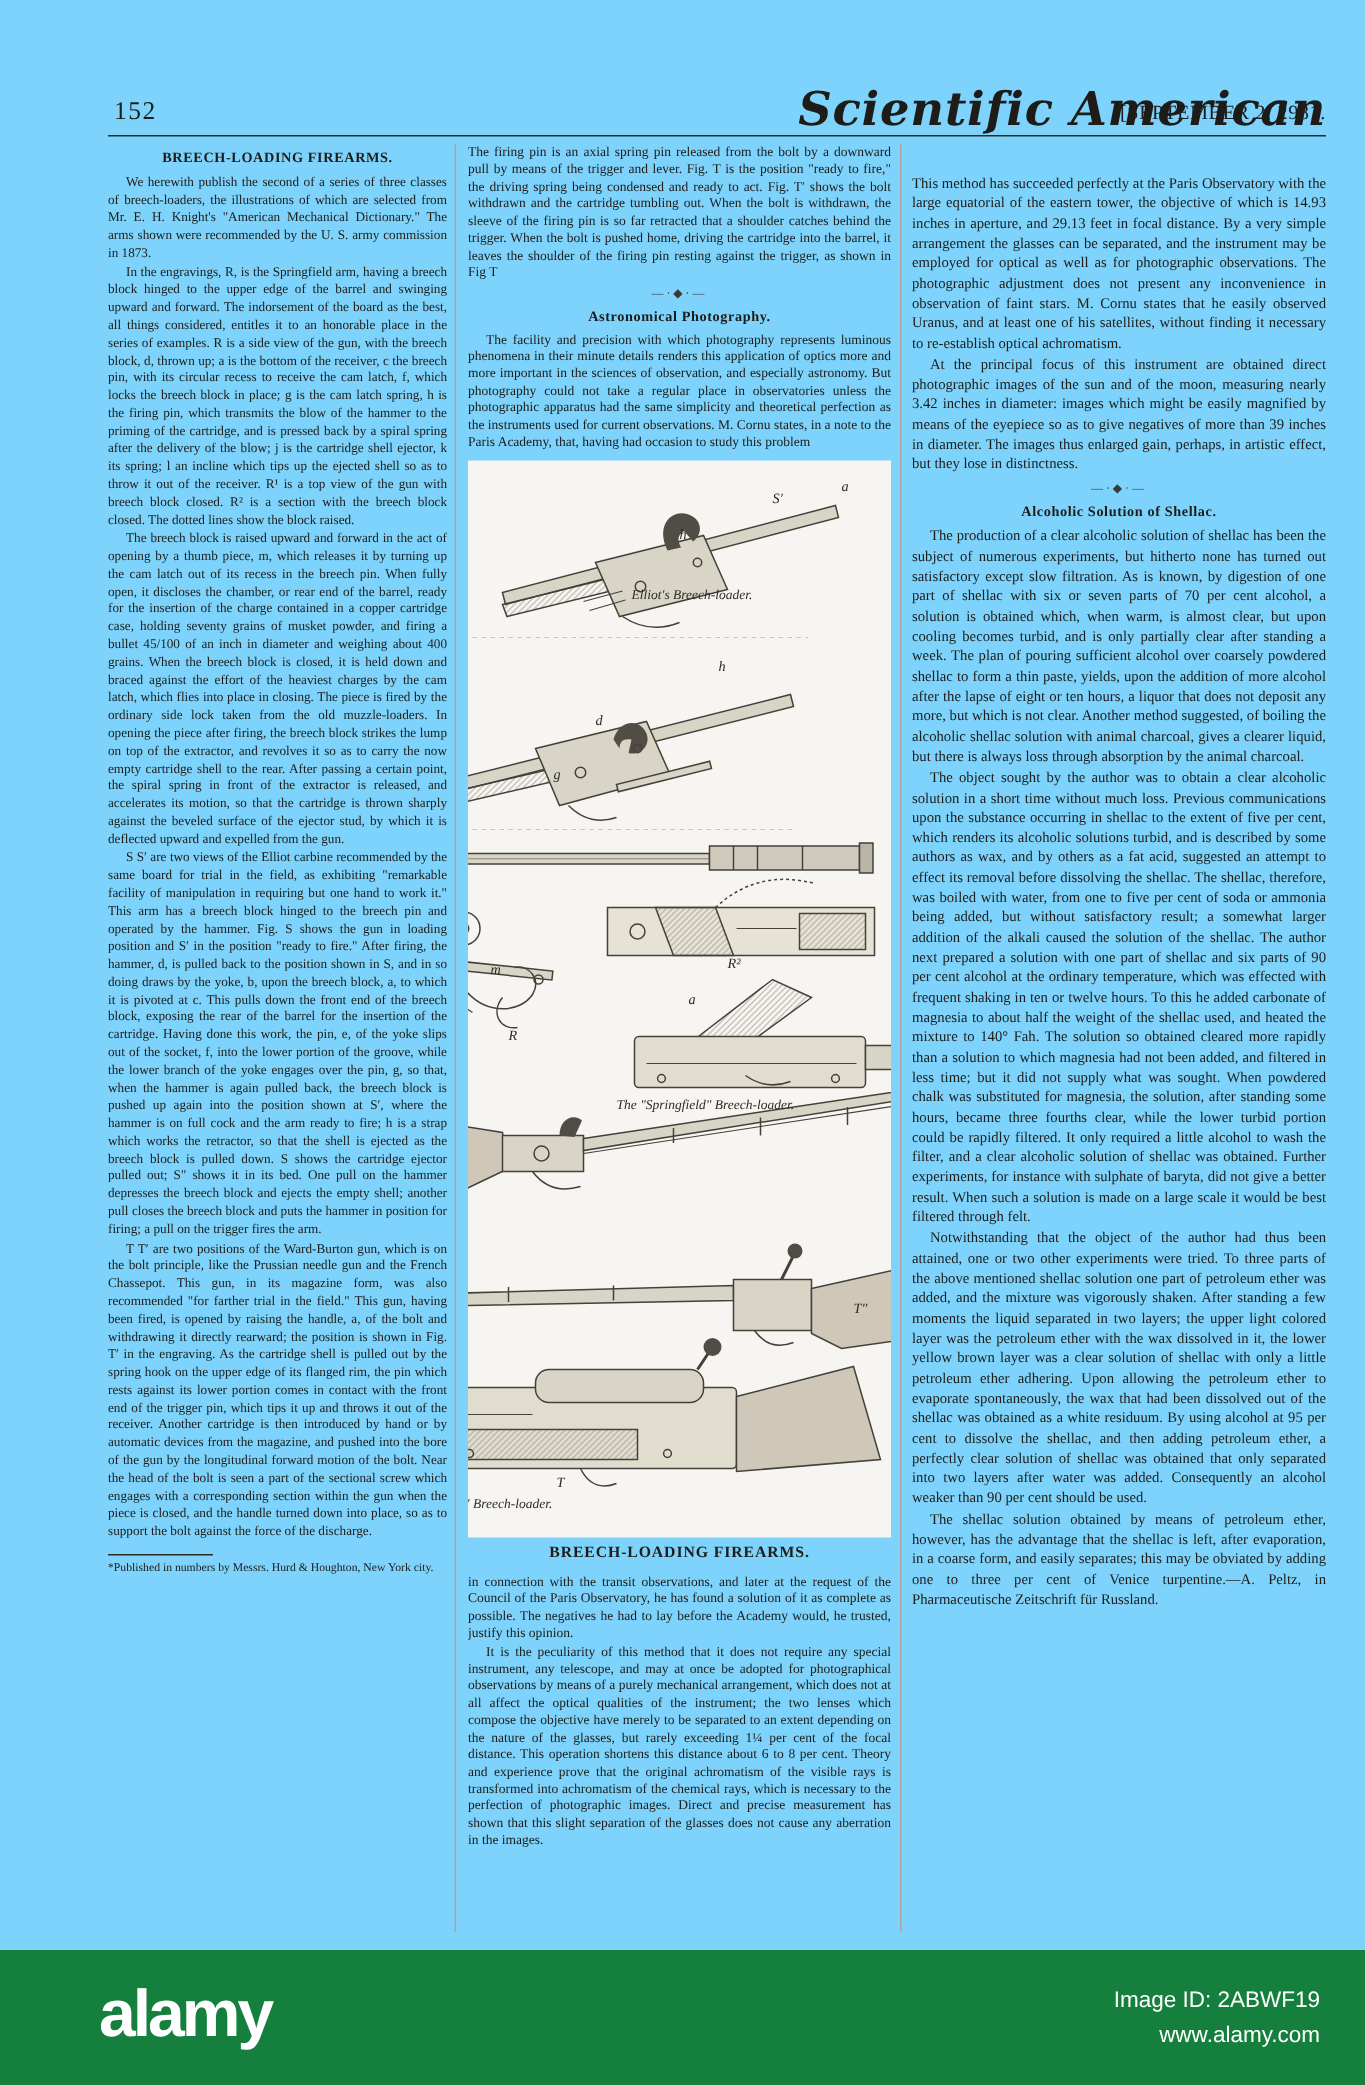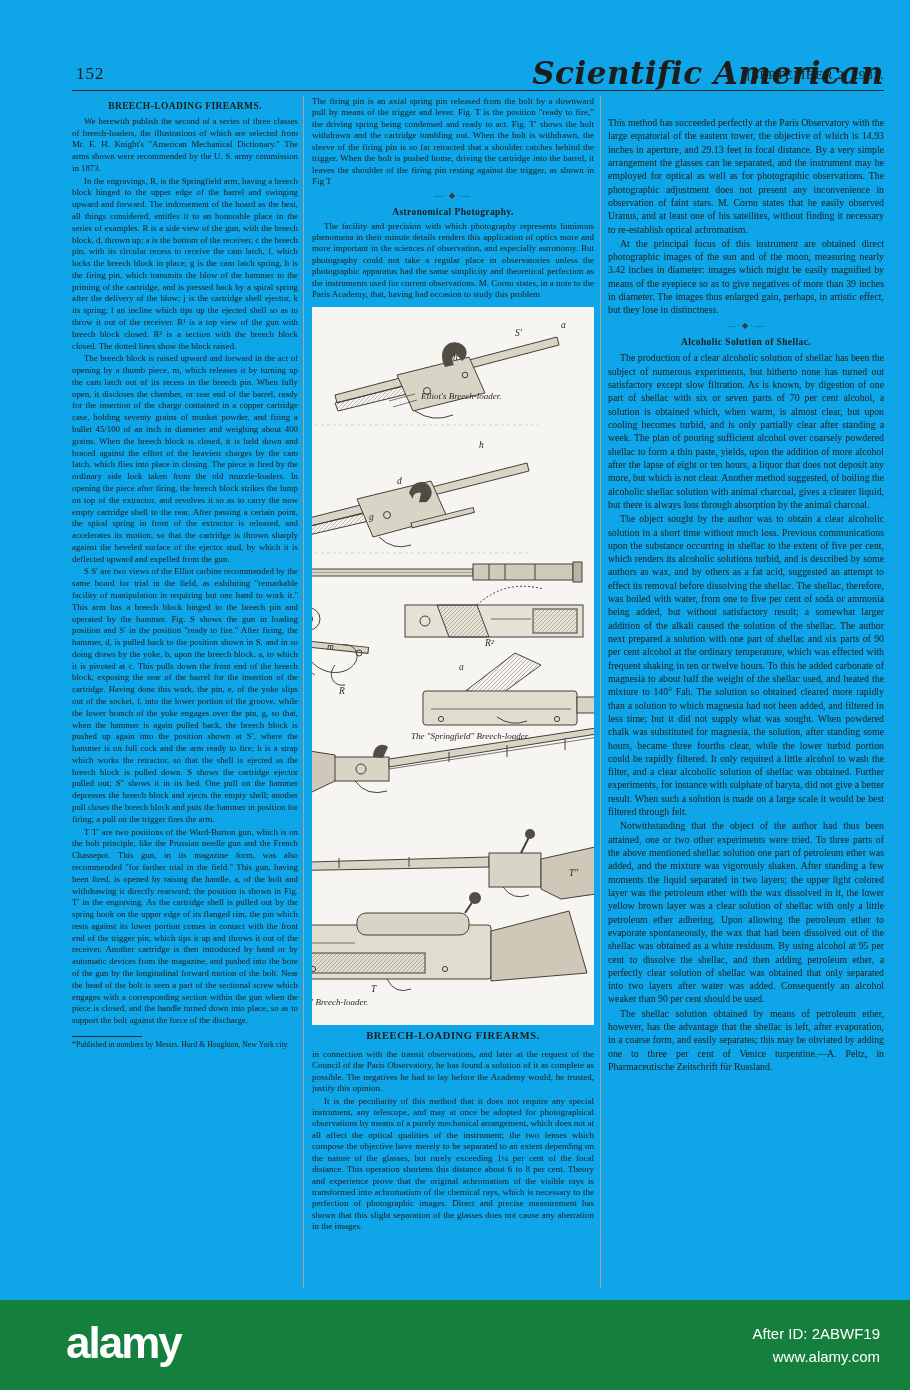--- a/index.html
+++ b/index.html
@@ -4,21 +4,21 @@
 <style>
   * { box-sizing: border-box; margin: 0; padding: 0; }
   html,body { width: 910px; height: 1390px; }
   body {
     position: relative;
     background: #f6f5f1;
     font-family: "Liberation Serif", serif;
     color: #1d1c18;
     overflow: hidden;
   }
-  .page { position:absolute; top:0; left:0; width:910px; height:1300px; background:#0ea5e9; }
+  .page { position:absolute; top:0; left:0; width:910px; height:1300px; background:#7dd3fc; }
 
   
   .header-row { position:absolute; top:50px; left:72px; width:812px; height:36px; }
   .page-num { position:absolute; left:4px; bottom:2px; font-size:17px; letter-spacing:1px; }
   .masthead { position:absolute; left:0; right:0; bottom:-5px; text-align:right;
               font-family:"DejaVu Serif", serif; font-style:italic; font-weight:bold;
               font-size:31px; letter-spacing:0.5px; }
   .date { position:absolute; right:0; bottom:3px; font-size:13.5px; letter-spacing:0.4px; }
   .head-rule { position:absolute; top:90px; left:72px; width:812px; border-top:1.6px solid #2b2a25; }
 
@@ -230,18 +230,18 @@
     <p class="body">The object sought by the author was to obtain a clear alcoholic solution in a short time without much loss. Previous communications upon the substance occurring in shellac to the extent of five per cent, which renders its alcoholic solutions turbid, and is described by some authors as wax, and by others as a fat acid, suggested an attempt to effect its removal before dissolving the shellac. The shellac, therefore, was boiled with water, from one to five per cent of soda or ammonia being added, but without satisfactory result; a somewhat larger addition of the alkali caused the solution of the shellac. The author next prepared a solution with one part of shellac and six parts of 90 per cent alcohol at the ordinary temperature, which was effected with frequent shaking in ten or twelve hours. To this he added carbonate of magnesia to about half the weight of the shellac used, and heated the mixture to 140° Fah. The solution so obtained cleared more rapidly than a solution to which magnesia had not been added, and filtered in less time; but it did not supply what was sought. When powdered chalk was substituted for magnesia, the solution, after standing some hours, became three fourths clear, while the lower turbid portion could be rapidly filtered. It only required a little alcohol to wash the filter, and a clear alcoholic solution of shellac was obtained. Further experiments, for instance with sulphate of baryta, did not give a better result. When such a solution is made on a large scale it would be best filtered through felt.</p>
     <p class="body">Notwithstanding that the object of the author had thus been attained, one or two other experiments were tried. To three parts of the above mentioned shellac solution one part of petroleum ether was added, and the mixture was vigorously shaken. After standing a few moments the liquid separated in two layers; the upper light colored layer was the petroleum ether with the wax dissolved in it, the lower yellow brown layer was a clear solution of shellac with only a little petroleum ether adhering. Upon allowing the petroleum ether to evaporate spontaneously, the wax that had been dissolved out of the shellac was obtained as a white residuum. By using alcohol at 95 per cent to dissolve the shellac, and then adding petroleum ether, a perfectly clear solution of shellac was obtained that only separated into two layers after water was added. Consequently an alcohol weaker than 90 per cent should be used.</p>
     <p class="body">The shellac solution obtained by means of petroleum ether, however, has the advantage that the shellac is left, after evaporation, in a coarse form, and easily separates; this may be obviated by adding one to three per cent of Venice turpentine.—A. Peltz, in Pharmaceutische Zeitschrift für Russland.</p>
   </div>
 </div>
 
 <div class="alamy-bar">
   <div class="alamy-brand">alamy</div>
   <div class="alamy-meta">
     <div>
-      <span>After ID:</span>
+      <span>Image ID:</span>
       <span>2ABWF19</span>
     </div>
     <div>www.alamy.com</div>
   </div>
 </div>
 
 </body></html>

